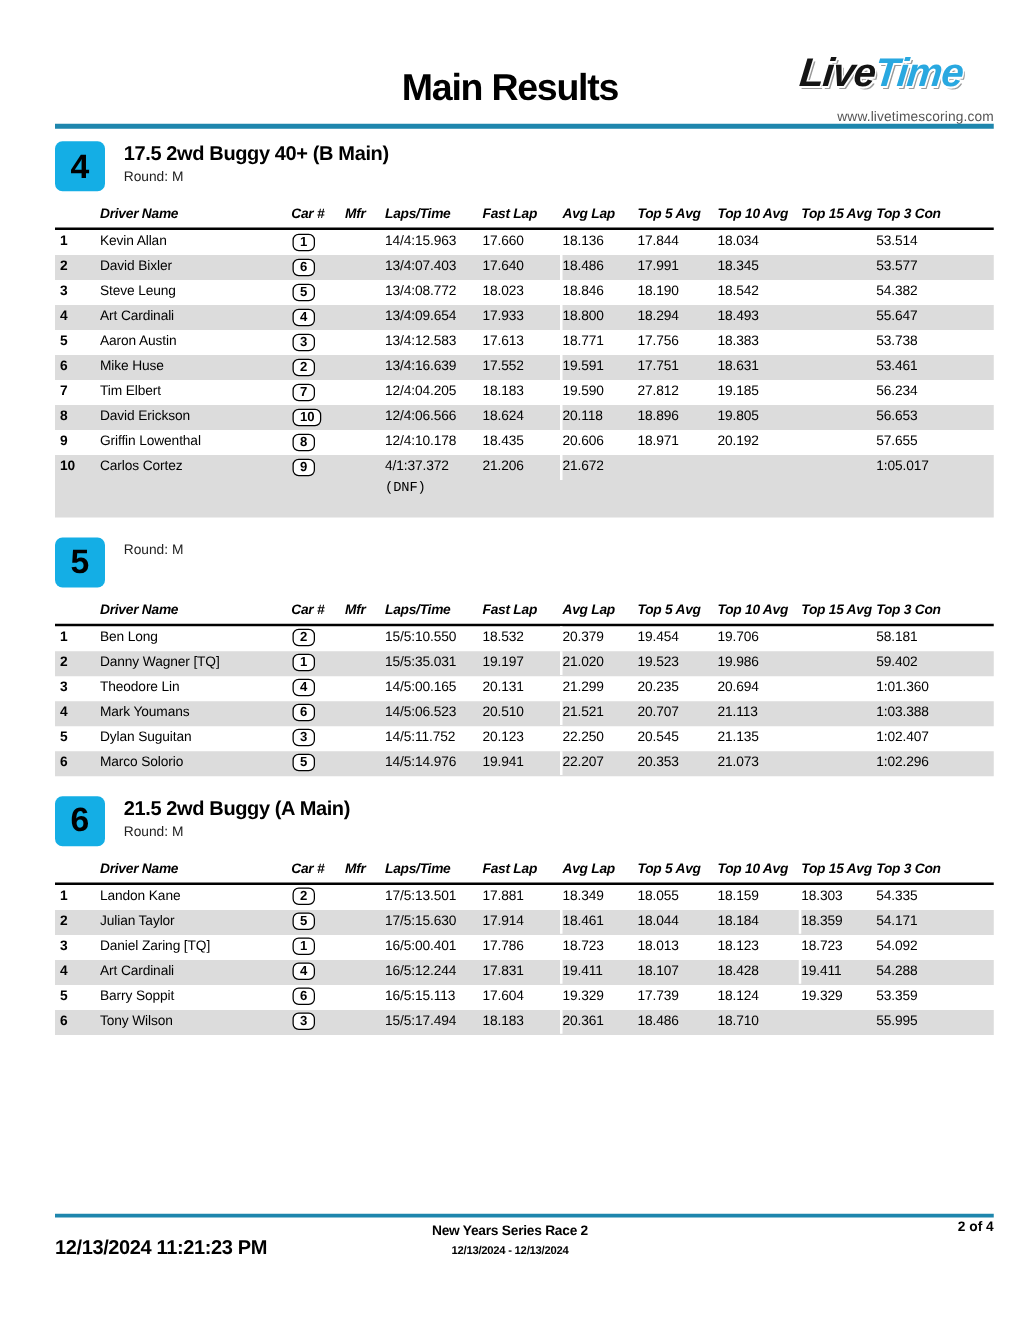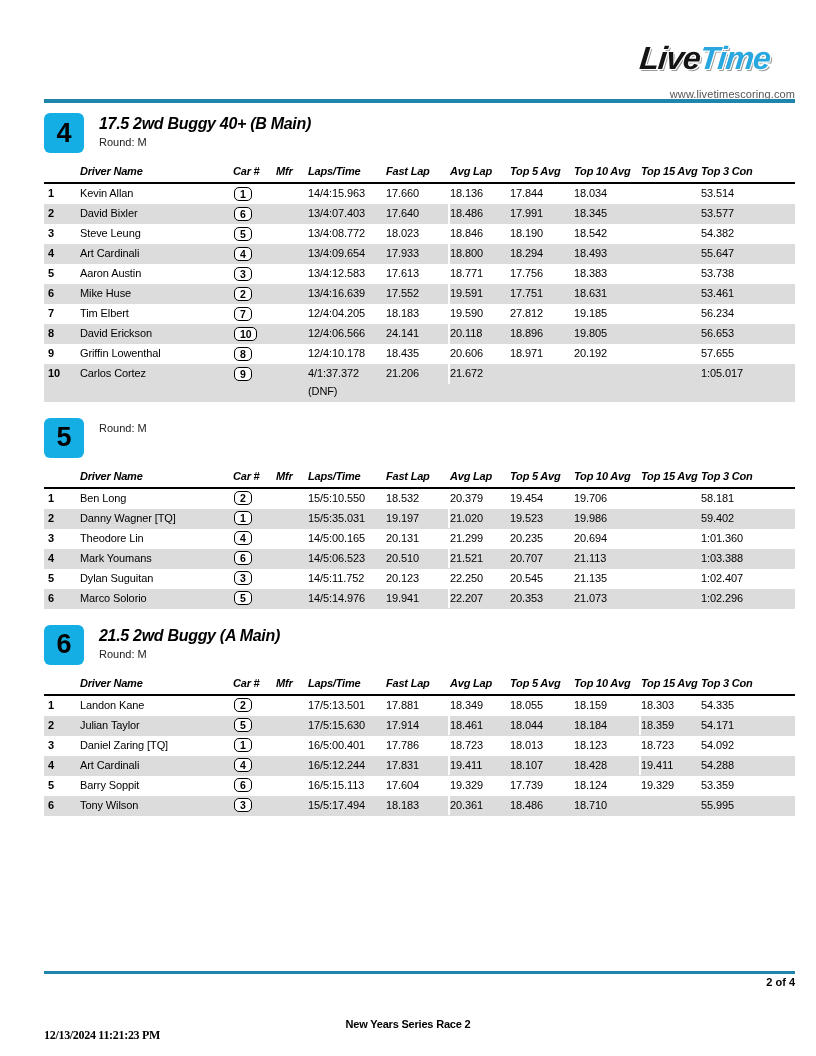--- a/index.html
+++ b/index.html
@@ -43,64 +43,65 @@
   .content { position:absolute; top:113px; left:44px; width:751px; }
   .section { margin-bottom:16px; }
   .section-head { display:flex; margin-bottom:10px; }
   .badge {
     width:40px; height:40px; border-radius:6px;
     background:var(--accent-cyan,#14AEE5);
     display:flex; align-items:center; justify-content:center;
     font-size:27px; font-weight:bold; color:#000; flex:none;
   }
   .section-titles { margin-left:15px; padding-top:1px; }
-  .section-title { font-size:16px; font-weight:bold; line-height:19px; letter-spacing:-0.3px;font-style:italic; }
+  .section-title { font-size:16px; font-weight:bold; line-height:19px; letter-spacing:-0.3px; }
   .section-round { font-size:11px; color:#222; margin-top:3px; }
 
   .thead, .trow {
     display:grid;
     grid-template-columns:34px 155px 43px 32px 78px 62px 62px 64px 65px 62px 1fr;
   }
   .thead {
     font-size:11px; font-weight:bold;
     border-bottom:2px solid #000;
     padding:2px 0 4px 0;
     line-height:13px;
     letter-spacing:-0.2px;
     font-style:italic;
   }
   .trow { font-size:11px; line-height:19.5px; letter-spacing:-0.1px; align-items:start; }
   .trow.even { background:var(--row-stripe,#DCDCDC); }
   .c-pos { padding-left:4px; font-weight:bold; }
   .c-driver { padding-left:2px; }
   .cell.sep, .hcell.sep { border-left:2px solid #fff; }
-  .laps-line2 { line-height:18px; margin-top:-2px; padding-bottom:2px; }
+  .laps-line2 { line-height:18px; margin-top:-2px; padding-bottom:14px;font-family:Liberation Mono, monospace; }
   .car-badge {
     display:inline-block; background:#fff; border:1.5px solid #000; border-radius:5px;
     font-size:10.5px; font-weight:bold; line-height:12px;
     padding:0 5px; min-width:13px; text-align:center;
     margin-top:2.5px; margin-left:1px;
   }
 
   
   .footer-line {
     position:absolute; top:971px; left:44px; width:751px; height:3px;
     background:var(--divider-teal,#1E86AD);
   }
-  .footer-ts { position:absolute; top:1028px; left:44px; font-size:12px; font-weight:bold; letter-spacing:-0.3px;font-family:Liberation Serif, serif; }
-  .footer-center { position:absolute; top:979px; left:0; right:0; text-align:center;margin-top:39px; }
+  .footer-ts { position:absolute; top:990px; left:44px; font-size:16px; font-weight:bold; letter-spacing:-0.3px; }
+  .footer-center { position:absolute; top:979px; left:0; right:0; text-align:center; }
   .footer-event { font-size:11px; font-weight:bold; letter-spacing:-0.2px; }
   .footer-dates { font-size:9px; font-weight:bold; margin-top:4px; letter-spacing:-0.2px; }
   .footer-page { position:absolute; top:976px; right:21px; font-size:11px; font-weight:bold;margin-left:40px; }
 </style>
 </head>
 <body>
 
 <div class="page">
 
+  <h1 class="page-title">Main Results</h1>
 
   <div class="logo">
     <div class="logo-word"><span class="logo-live">Live</span><span class="logo-time">Time</span></div>
     <div class="logo-site">www.livetimescoring.com</div>
   </div>
 
   <div class="top-divider"></div>
 
   <main class="content">
       <section class="section">
@@ -230,21 +231,21 @@
           <div class="cell c-top3">56.234</div>
         </div>
         <div class="trow even">
           <div class="cell c-pos">8</div>
           <div class="cell c-driver">David Erickson</div>
           <div class="cell c-car"><span class="car-badge">10</span></div>
           <div class="cell c-mfr"></div>
           <div class="cell c-laps">
             <div class="laps-line1">12/4:06.566</div>
           </div>
-          <div class="cell c-fast">24.141</div>
+          <div class="cell c-fast">18.624</div>
           <div class="cell c-avg sep">20.118</div>
           <div class="cell c-top5">18.896</div>
           <div class="cell c-top10">19.805</div>
           <div class="cell c-top15 sep"></div>
           <div class="cell c-top3">56.653</div>
         </div>
         <div class="trow">
           <div class="cell c-pos">9</div>
           <div class="cell c-driver">Griffin Lowenthal</div>
           <div class="cell c-car"><span class="car-badge">8</span></div>
@@ -498,16 +499,17 @@
           <div class="cell c-top15 sep"></div>
           <div class="cell c-top3">55.995</div>
         </div>
       </section>
     </main>
 
   <div class="footer-line"></div>
   <div class="footer-ts">12/13/2024 11:21:23 PM</div>
   <div class="footer-center">
     <div class="footer-event">New Years Series Race 2</div>
+    <div class="footer-dates">12/13/2024 - 12/13/2024</div>
   </div>
   <div class="footer-page">2 of 4</div>
 
 </div>
 
 </body></html>

